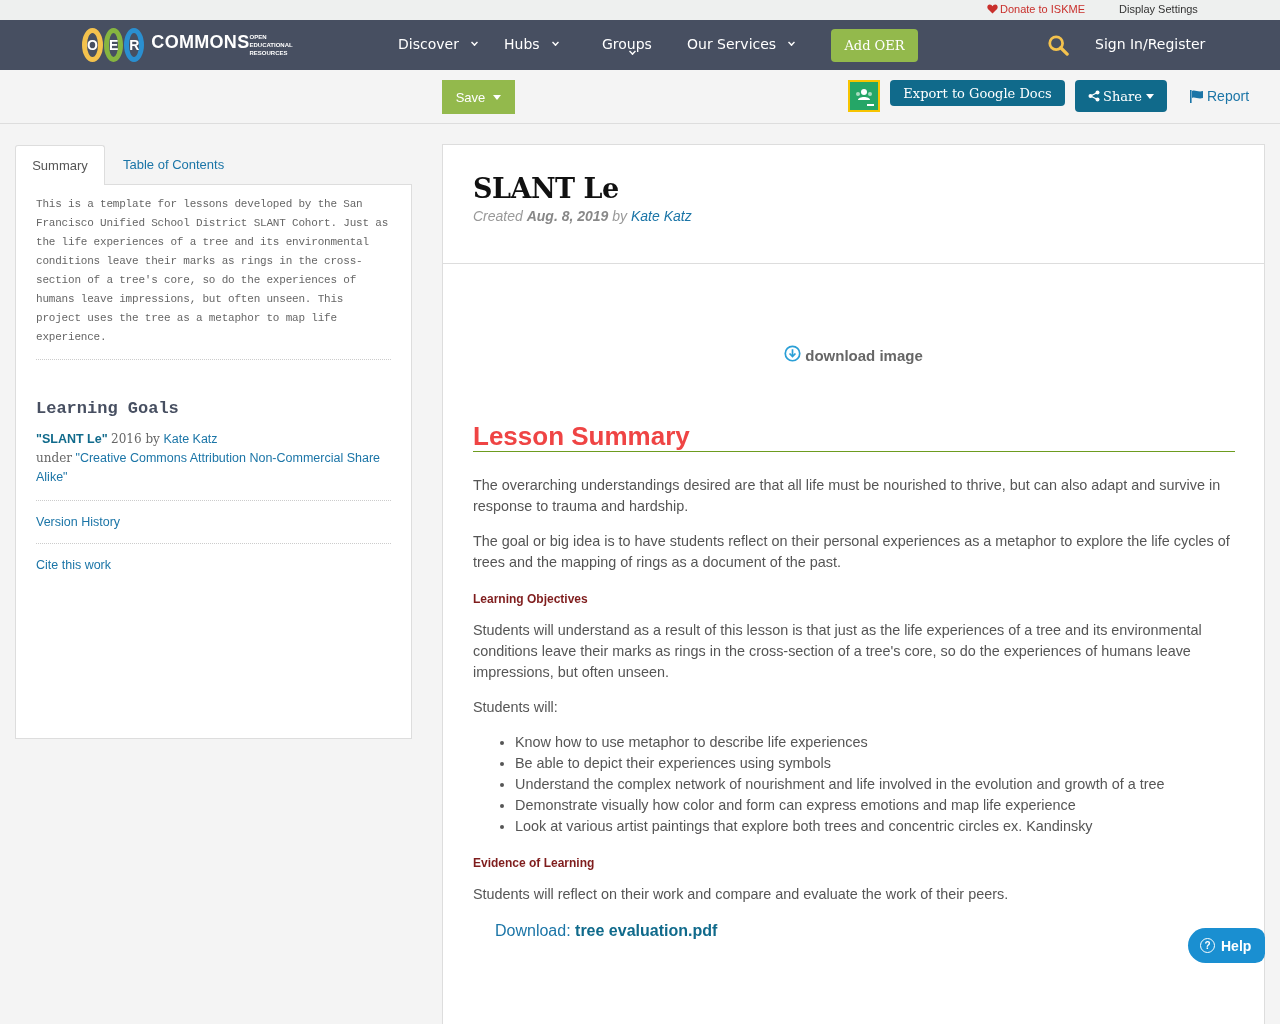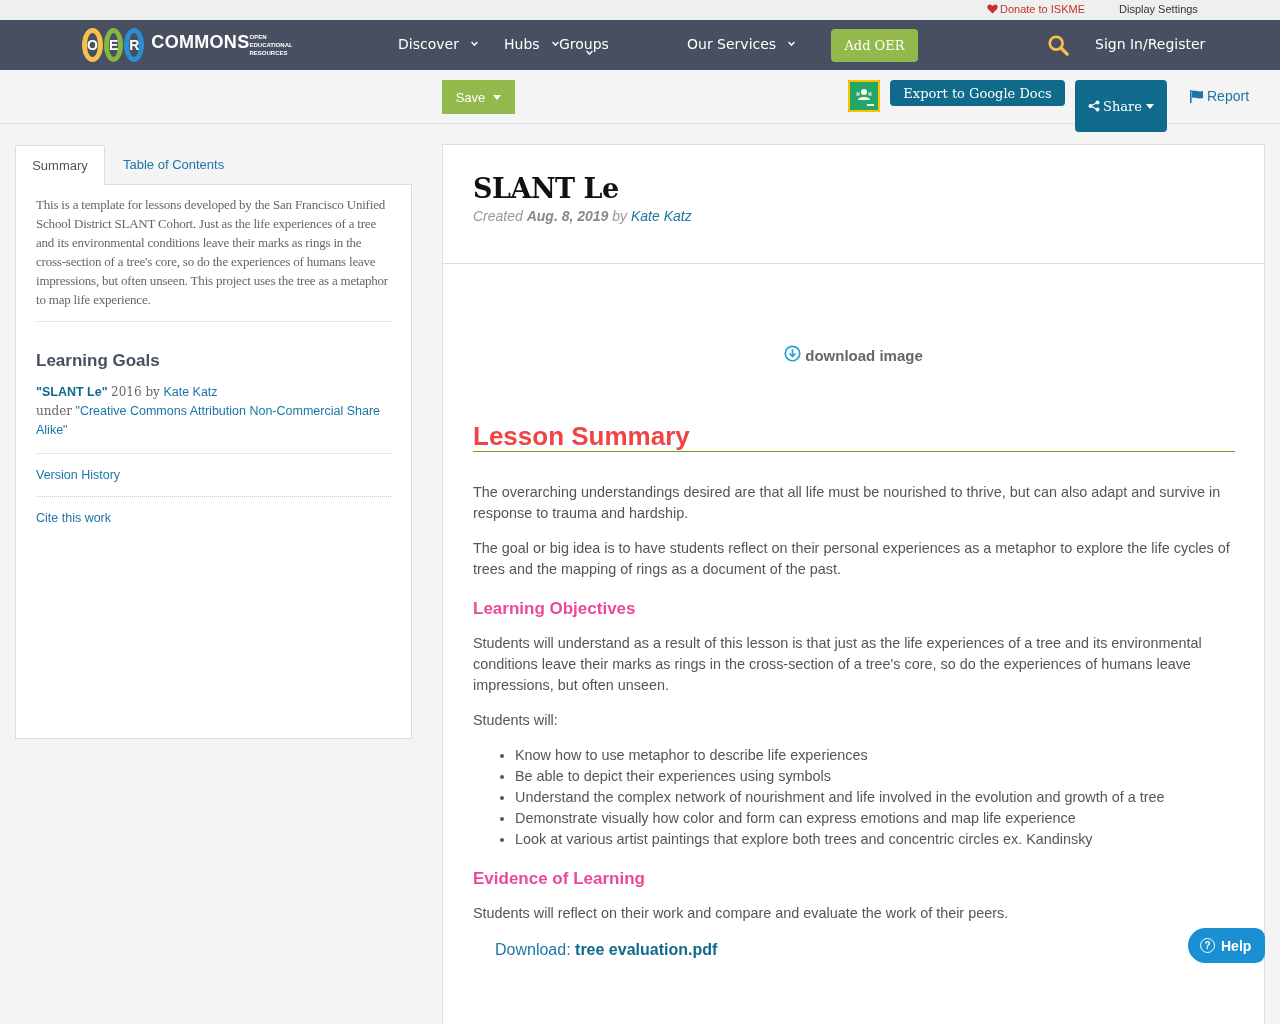--- a/index.html
+++ b/index.html
@@ -29,56 +29,56 @@
     .add-oer { position: absolute; left: 831px; top: 9px; width: 87px; height: 33px; background: #93b94c; border-radius: 4px; color: #fff; font-family: "DejaVu Serif", serif; font-size: 13px; display: flex; align-items: center; justify-content: center; }
     .search-icon { position: absolute; left: 1047px; top: 14px; width: 22px; height: 22px; }
     .sign-in { position: absolute; left: 1095px; top: 16px; color: #fff; font-size: 14px; }
 
     
     .toolbar { height: 54px; background: #f4f4f4; border-bottom: 1px solid #ddd; position: relative; }
     .save-btn { position: absolute; left: 442px; top: 10px; width: 73px; height: 34px; background: #93b94c; color: #fff; border-radius: 0; font-size: 13px; display: flex; align-items: center; justify-content: center; font-family: "Liberation Sans", sans-serif; }
     .caret { display: inline-block; width: 0; height: 0; border-left: 4px solid transparent; border-right: 4px solid transparent; border-top: 5px solid #fff; margin-left: 8px; }
     .gc-icon { position: absolute; left: 848px; top: 10px; width: 32px; height: 32px; background: #25a667; border: 2px solid #f7c400; }
     .export-btn { position: absolute; left: 890px; top: 10px; width: 175px; height: 26px; background: #106a8b; color: #fff; border-radius: 4px; font-family: "DejaVu Serif", serif; font-size: 13px; display: flex; align-items: center; justify-content: center; }
-    .share-btn { position: absolute; left: 1075px; top: 10px; width: 92px; height: 52px; background: #106a8b; color: #fff; border-radius: 4px; font-family: "DejaVu Serif", serif; font-size: 13px; display: flex; align-items: center; justify-content: center; }
+    .share-btn { position: absolute; left: 1075px; top: 10px; width: 92px; height: 32px; background: #106a8b; color: #fff; border-radius: 4px; font-family: "DejaVu Serif", serif; font-size: 13px; display: flex; align-items: center; justify-content: center; }
     .share-btn .caret { margin-left: 4px; }
     .report-link { position: absolute; left: 1190px; top: 18px; color: #1b75a7; font-size: 14px; font-family: "Liberation Sans", sans-serif; display: flex; align-items: center; }
 
     
     .sidebar { position: absolute; left: 15px; top: 145px; width: 397px; }
     .tabs { height: 39px; position: relative; }
     .tab { position: absolute; top: 0; height: 39px; font-size: 13px; display: flex; align-items: center; font-family: "Liberation Sans", sans-serif; }
     .tab.active { left: 0; width: 90px; background: #fff; border: 1px solid #ddd; border-bottom: none; border-radius: 3px 3px 0 0; justify-content: center; color: #555; z-index: 2; height: 40px; }
     .tab.inactive { left: 108px; color: #1b75a7; }
     .side-panel { background: #fff; border: 1px solid #ddd; padding: 10px 20px 20px 20px; height: 555px; }
-    .side-desc { font-family: Liberation Serif, serif; font-size: 13px; line-height: 19px; color: #666; padding-bottom: 12px; border-bottom: 1px dotted #ccc; letter-spacing: -0.2px; }
-    .goals-title { font-family: Liberation Sans, sans-serif; font-size: 17px; color: #474f61; margin-top: 29px; }
+    .side-desc { font-family: Liberation Mono, monospace; font-size: 11px; line-height: 19px; color: #666; padding-bottom: 12px; border-bottom: 1px dotted #ccc; letter-spacing: -0.2px; }
+    .goals-title { font-family: Liberation Mono, monospace; font-size: 17px; color: #474f61; margin-top: 39px; }
     .goals-list { list-style: disc; padding-left: 37px; margin-top: 22px; font-family: "DejaVu Serif", serif; font-size: 12.4px; color: #666; padding-bottom: 20px; border-bottom: 1px dotted #ccc; letter-spacing: -0.2px; }
     .goals-list li { height: 29px; }
     .license { padding: 12px 0 13px; font-size: 12.5px; line-height: 19px; border-bottom: 1px dotted #ccc; font-family: "Liberation Sans", sans-serif; }
     .license .title { color: #106a8b; font-weight: bold; }
     .license .serif { font-family: "DejaVu Serif", serif; color: #666; font-size: 12px; }
     .license a { color: #1b75a7; }
     .side-link { display: block; padding: 14px 0 14px; color: #1b75a7; font-size: 12.5px; font-family: "Liberation Sans", sans-serif; border-bottom: 1px dotted #ccc; }
     .side-link.last { border-bottom: none; }
 
     
     .main { position: absolute; left: 442px; top: 144px; width: 823px; height: 900px; background: #fff; border: 1px solid #ddd; }
     .main-header { height: 119px; border-bottom: 1px solid #ddd; padding: 28px 30px 0 30px; }
     .main-title { font-family: "DejaVu Serif", serif; font-weight: bold; font-size: 27px; color: #111; letter-spacing: -0.5px; }
     .meta { font-family: "Liberation Sans", sans-serif; font-style: italic; font-size: 14px; color: #999; margin-top: 4px; }
     .meta b { color: #888; }
     .meta a { color: #1b75a7; }
     .download-image { position: absolute; left: 0; width: 100%; top: 202px; text-align: center; font-size: 15px; font-weight: bold; color: #666; display: flex; justify-content: center; align-items: center; font-family: "Liberation Sans", sans-serif; }
     .dl-icon { width: 17px; height: 17px; margin-right: 4px; margin-top: -4px; }
     .content { position: absolute; left: 30px; top: 276px; width: 762px; font-family: "Liberation Sans", sans-serif; }
     .section-title { font-size: 26px; color: #ef4444; border-bottom: 1px solid #6d9c1f; padding-bottom: 0px; line-height: 30px; }
-    .para { font-size: 14.4px; line-height: 21px; color: #555; margin-top: 30px; }
+    .para { font-size: 14.4px; line-height: 21px; color: #555; margin-top: 23px; }
     .para + .para { margin-top: 14px; }
-    .sub-title { font-size: 17px; font-weight: bold; color: #ec4899; margin-top: 19px; }
+    .sub-title { font-size: 12px; font-weight: bold; color: #7f1d1d; margin-top: 19px; }
     .sub-title + .para { margin-top: 14px; }
     .obj-list { list-style: disc; padding-left: 42px; margin-top: 14px; font-size: 14.4px; color: #555; line-height: 21px; }
     .pdf-link { margin-top: 17px; margin-left: 22px; font-size: 16px; color: #1b75a7; }
     .pdf-link b { color: #106a8b; }
 
     .help-btn { position: absolute; left: 1188px; top: 928px; width: 77px; height: 35px; background: #1a8fd1; border-radius: 18px 0 0 18px; color: #fff; font-weight: bold; font-size: 14px; display: flex; align-items: center; padding-left: 12px; font-family: "Liberation Sans", sans-serif; border-top-right-radius: 10px; border-bottom-right-radius: 10px; }
     .help-icon { width: 15px; height: 15px; border: 1.5px solid #fff; border-radius: 50%; font-size: 10px; display: inline-flex; align-items: center; justify-content: center; margin-right: 6px; }
   </style>
 </head>
 <body>
@@ -104,21 +104,21 @@
   </a>
 
   <a class="nav-item" style="left:398px;">
     <span>Discover</span>
       <span class="chev"></span>
   </a>
   <a class="nav-item" style="left:504px;">
     <span>Hubs</span>
       <span class="chev"></span>
   </a>
-  <a class="nav-item" style="left:559px;flex-direction:column;">
+  <a class="nav-item" style="left:602px;flex-direction:column;">
     <span>Groups</span>
       <span class="chev"></span>
   </a>
   <a class="nav-item" style="left:687px;">
     <span>Our Services</span>
       <span class="chev"></span>
   </a>
 
   <a class="add-oer">Add OER</a>
 

